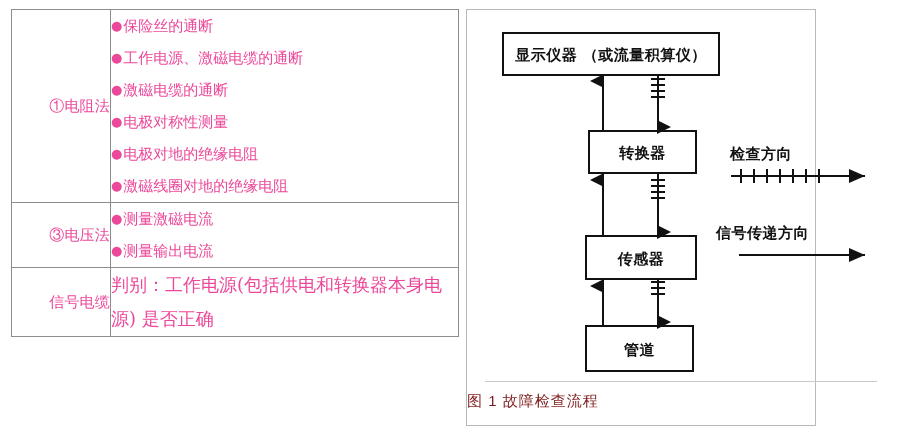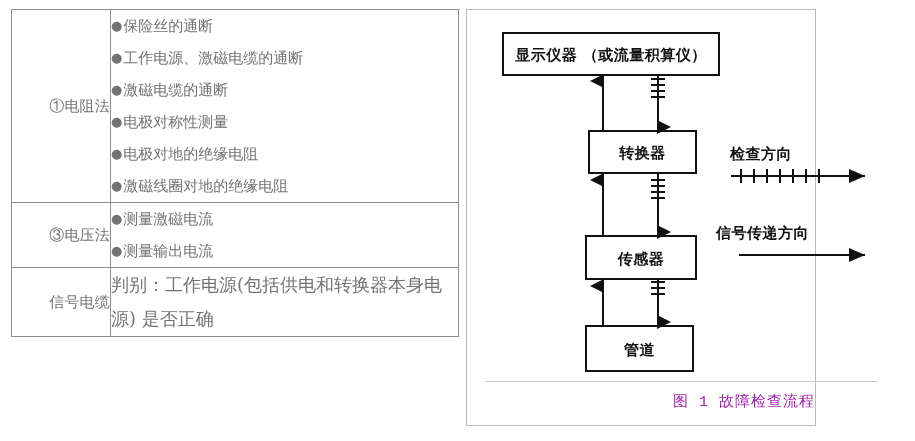--- a/index.html
+++ b/index.html
@@ -36,21 +36,21 @@
     border-collapse: collapse;
     width: 448px;
     table-layout: fixed;
     border: 1px solid #8d8d8d;
   }
   table.method-table td {
     border: 1px solid #8d8d8d;
     vertical-align: middle;
     padding: 0;
     font-family: "DejaVu Serif", "Liberation Serif", serif;
-    color: #737373;
+    color: #ec4899;
   }
   td.method-name {
     width: 98px;
     text-align: right;
     padding-left: 5px;
     font-size: 15px;
     line-height: 1.25;
     letter-spacing: 0.2px;
   }
   td.method-detail {
@@ -109,24 +109,24 @@
     font-weight: bold;
     font-size: 15px;
     fill: #111;
     letter-spacing: 0.5px;
   }
   .fig-caption {
     position: absolute;
     left: 0;
     right: 0;
     top: 382px;
-    text-align: right;
-    font-family: Liberation Mono, monospace;
-    font-size: 15px;
-    color: #a21caf;
+    text-align: left;
+    font-family: Liberation Sans, sans-serif;
+    font-size: 15px;
+    color: #7f1d1d;
     letter-spacing: 1px;
   }
   .fig-rule {
     position: absolute;
     left: 18px;
     width: 392px;
     top: 371px;
     height: 1px;
     background: #c9c9c9;
   }

